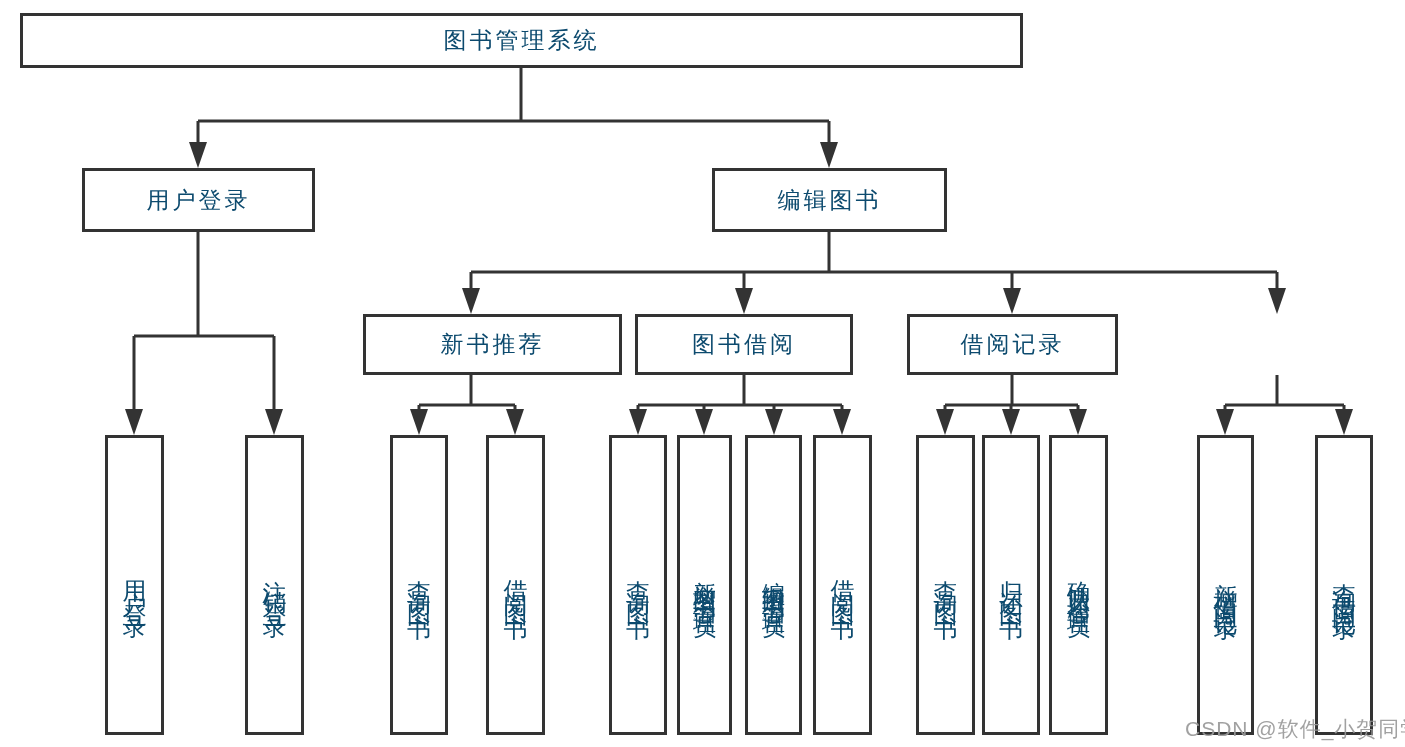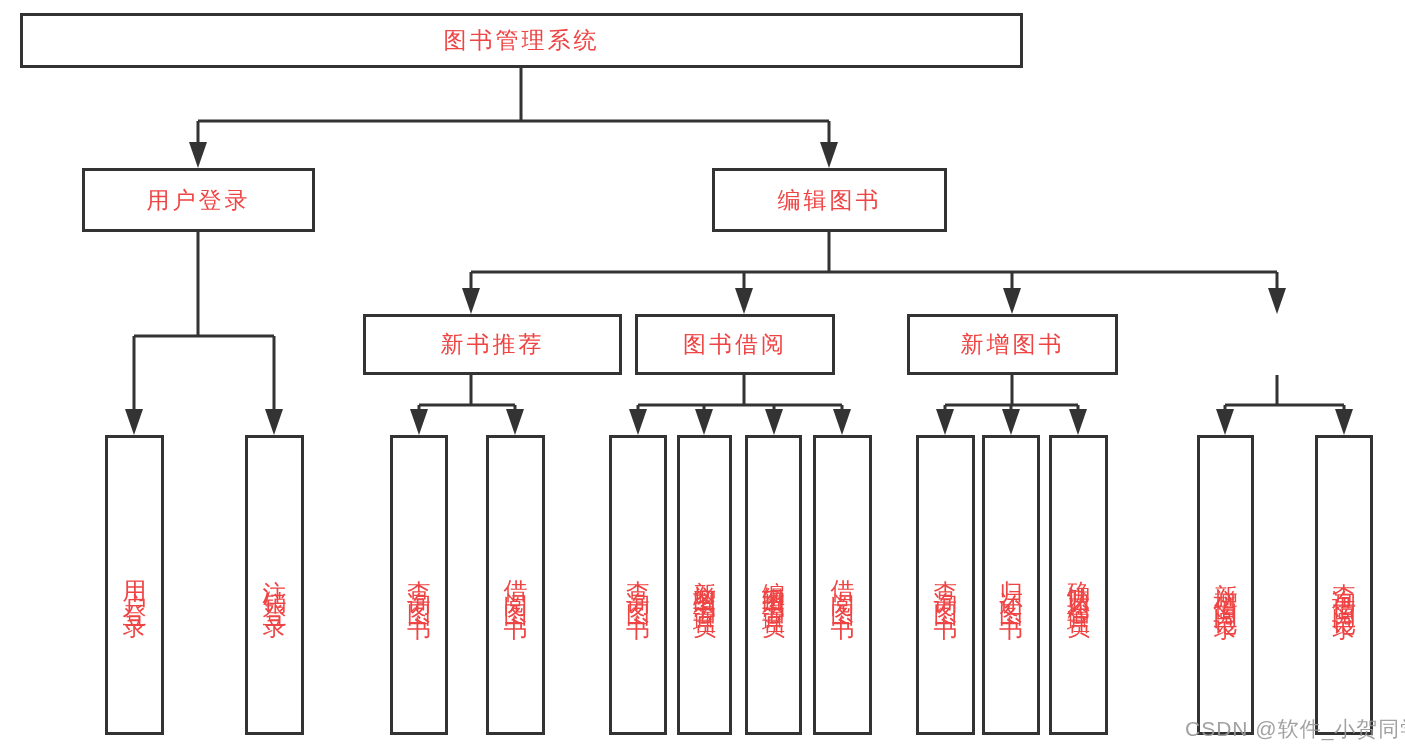--- a/index.html
+++ b/index.html
@@ -6,21 +6,21 @@
   #stage {
     position:relative; width:1405px; height:747px; background:#ffffff;
     font-family:"Liberation Sans","DejaVu Sans",sans-serif; overflow:hidden;
   }
   #wires { position:absolute; left:0; top:0; z-index:0; }
   #wires path { stroke:#333333; stroke-width:3; fill:none; }
   #wires polygon { fill:#333333; stroke:none; }
   .box {
     position:absolute; box-sizing:border-box; background:#ffffff;
     border:3px solid #333333; display:flex; align-items:center; justify-content:center;
-    color:#ef4444; z-index:1;
+    color:#0c4a6e; z-index:1;
   }
   .hlabel { font-size:23px; letter-spacing:3px; white-space:nowrap; }
   .vtext { writing-mode:vertical-rl; text-orientation:mixed; font-size:24px; line-height:1; }
   .v4 { letter-spacing:12px; }
   .v6 { letter-spacing:7px; }
   .v9 { font-size:23px; letter-spacing:5px; }
   .watermark {
     position:absolute; left:1185px; top:715px; z-index:5;
     font-size:21px; letter-spacing:1px; color:#9a9a9a; opacity:0.92; white-space:nowrap;
   }
@@ -73,25 +73,25 @@
   <div class="box" style="left:82px;top:168px;width:233px;height:64px">
     <span class="hlabel">用户登录</span>
   </div>
   <div class="box" style="left:712px;top:168px;width:235px;height:64px">
     <span class="hlabel">编辑图书</span>
   </div>
 
   <div class="box" style="left:363px;top:314px;width:259px;height:61px">
     <span class="hlabel">新书推荐</span>
   </div>
-  <div class="box" style="left:635px;top:314px;width:200px;height:61px">
+  <div class="box" style="left:635px;top:314px;width:218px;height:61px">
     <span class="hlabel">图书借阅</span>
   </div>
   <div class="box" style="left:907px;top:314px;width:211px;height:61px">
-    <span class="hlabel">新增图书</span>
+    <span class="hlabel">借阅记录</span>
   </div>
 
   <div class="box" style="left:105px;top:435px;width:59px;height:300px">
     <span class="vtext v4">用户登录</span>
   </div>
   <div class="box" style="left:245px;top:435px;width:59px;height:300px">
     <span class="vtext v4">注销登录</span>
   </div>
 
   <div class="box" style="left:390px;top:435px;width:58px;height:300px">

